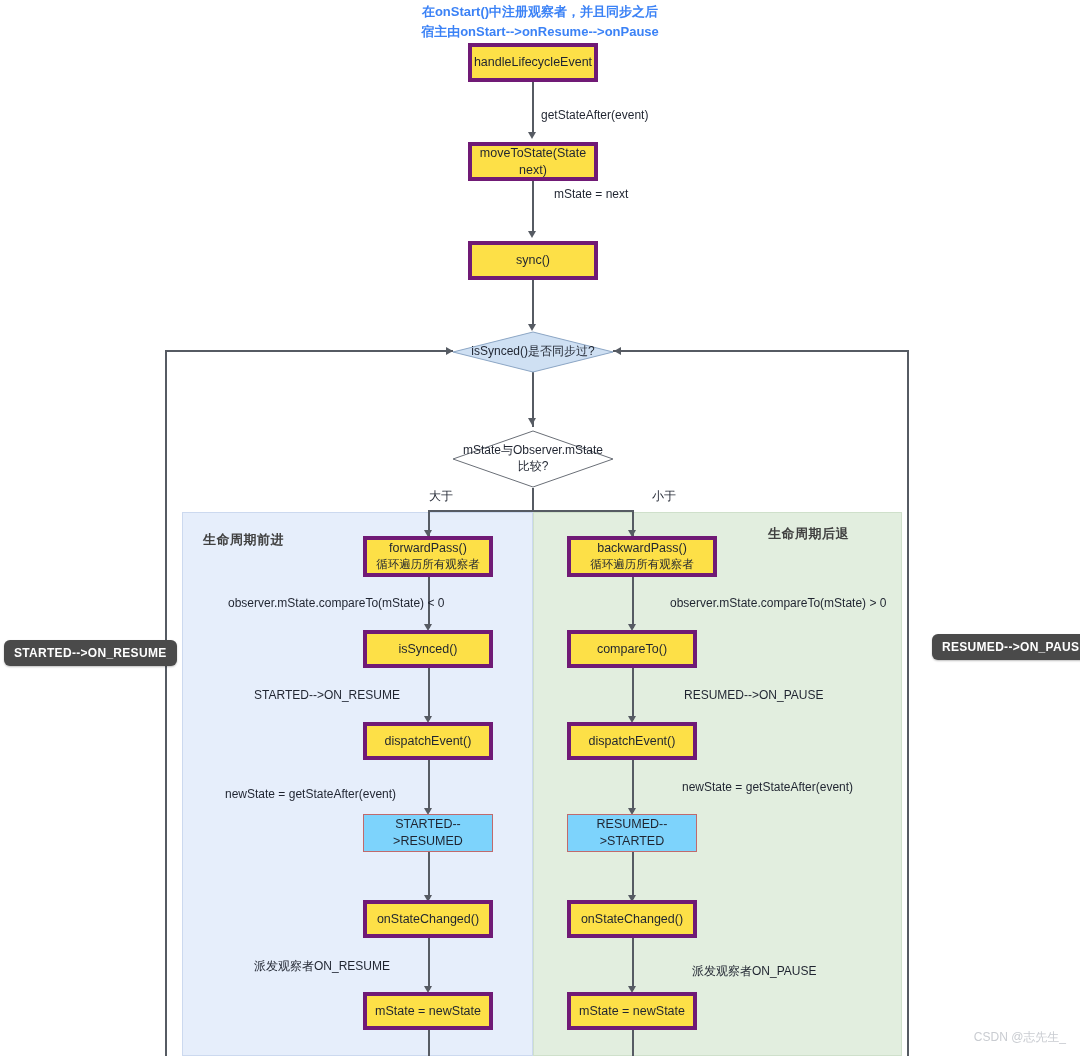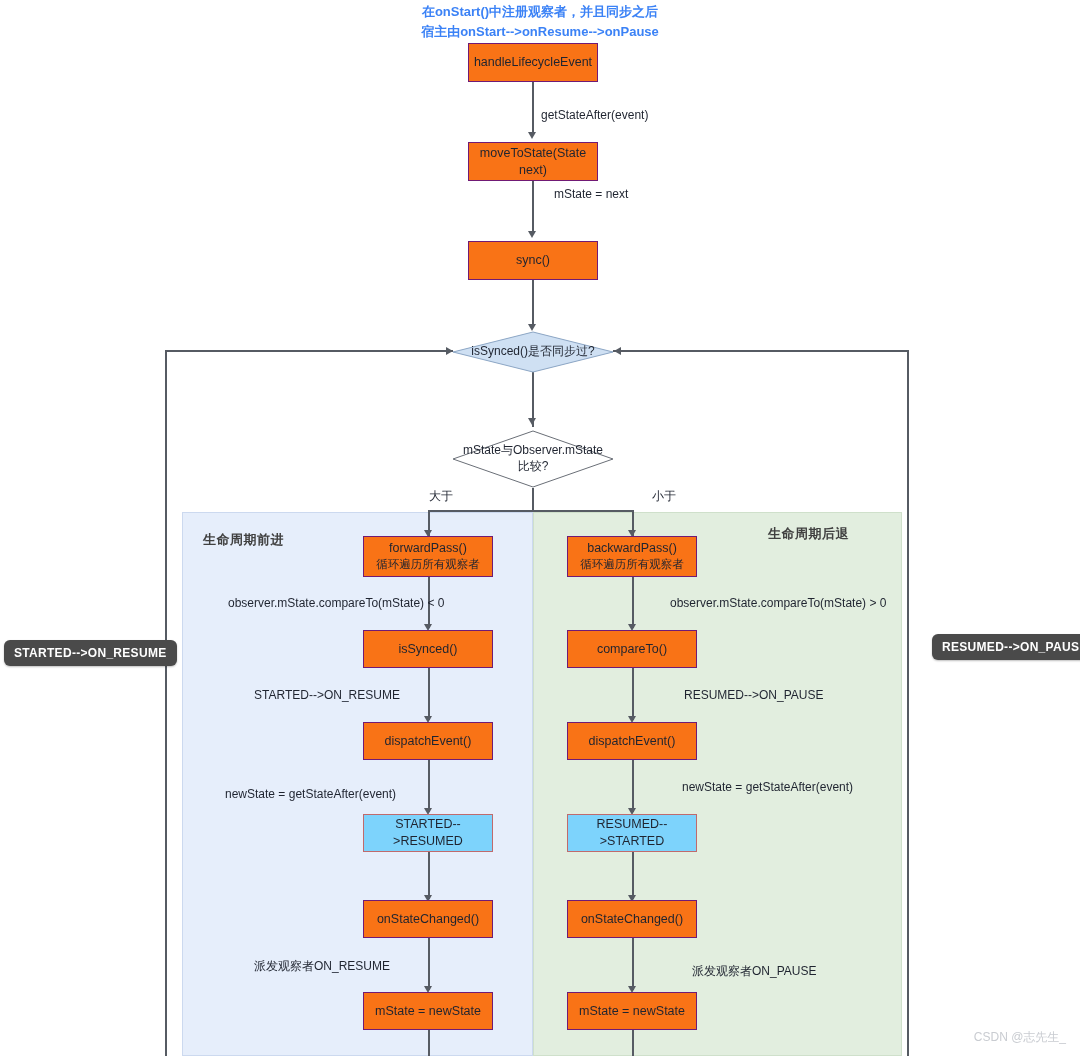--- a/index.html
+++ b/index.html
@@ -34,22 +34,22 @@
     font-weight:bold;
     color:#404040;
     white-space:nowrap;
     letter-spacing:.5px;
   }
 
   
   .node{
     position:absolute;
     box-sizing:border-box;
-    background:#f97316;
-    border:1px solid #701a75;
+    background:#fde047;
+    border:4px solid #701a75;
     display:flex;
     flex-direction:column;
     align-items:center;
     justify-content:center;
     font-size:12.5px;
     color:#1f2430;
     line-height:1.35;
     text-align:center;
     z-index:6;
   }
@@ -265,21 +265,21 @@
 
   <div class="node" style="left:363px;top:992px;width:130px;height:38px;">
     <span>mState = newState</span>
   </div>
 
   <div class="vline" style="left:428px;top:1030px;height:26px;"></div>
 
   <div class="vline" style="left:632px;top:510px;height:26px;"></div>
   <div class="arrow-down" style="left:628px;top:530px;"></div>
 
-  <div class="node" style="left:567px;top:536px;width:130px;height:41px;">
+  <div class="node" style="left:567px;top:536px;width:150px;height:41px;">
     <span>backwardPass()</span>
     <span class="sub">循环遍历所有观察者</span>
   </div>
 
   <div class="vline" style="left:632px;top:577px;height:51px;"></div>
   <div class="arrow-down" style="left:628px;top:624px;"></div>
   <div class="edge-label" style="left:670px;top:596px;">observer.mState.compareTo(mState) &gt; 0</div>
 
   <div class="node" style="left:567px;top:630px;width:130px;height:38px;">
     <span>compareTo()</span>

